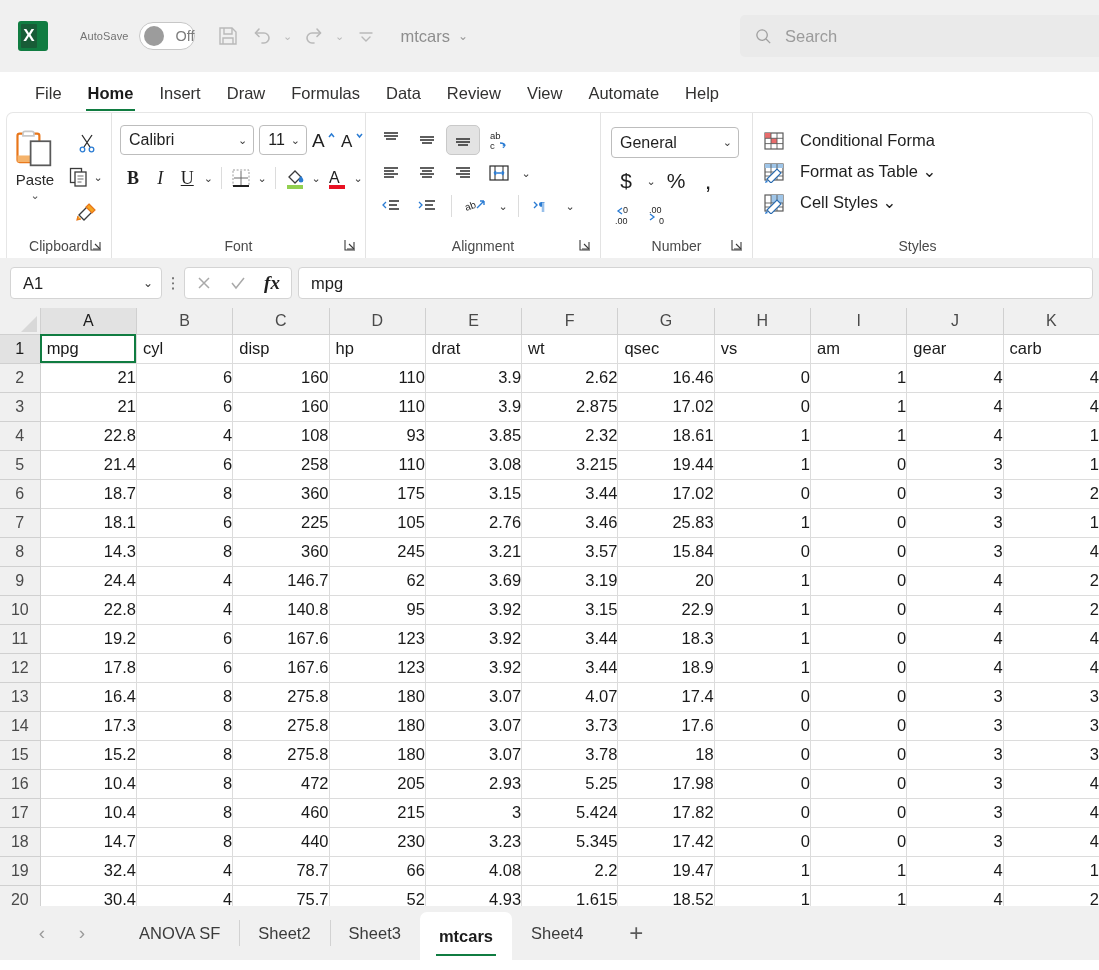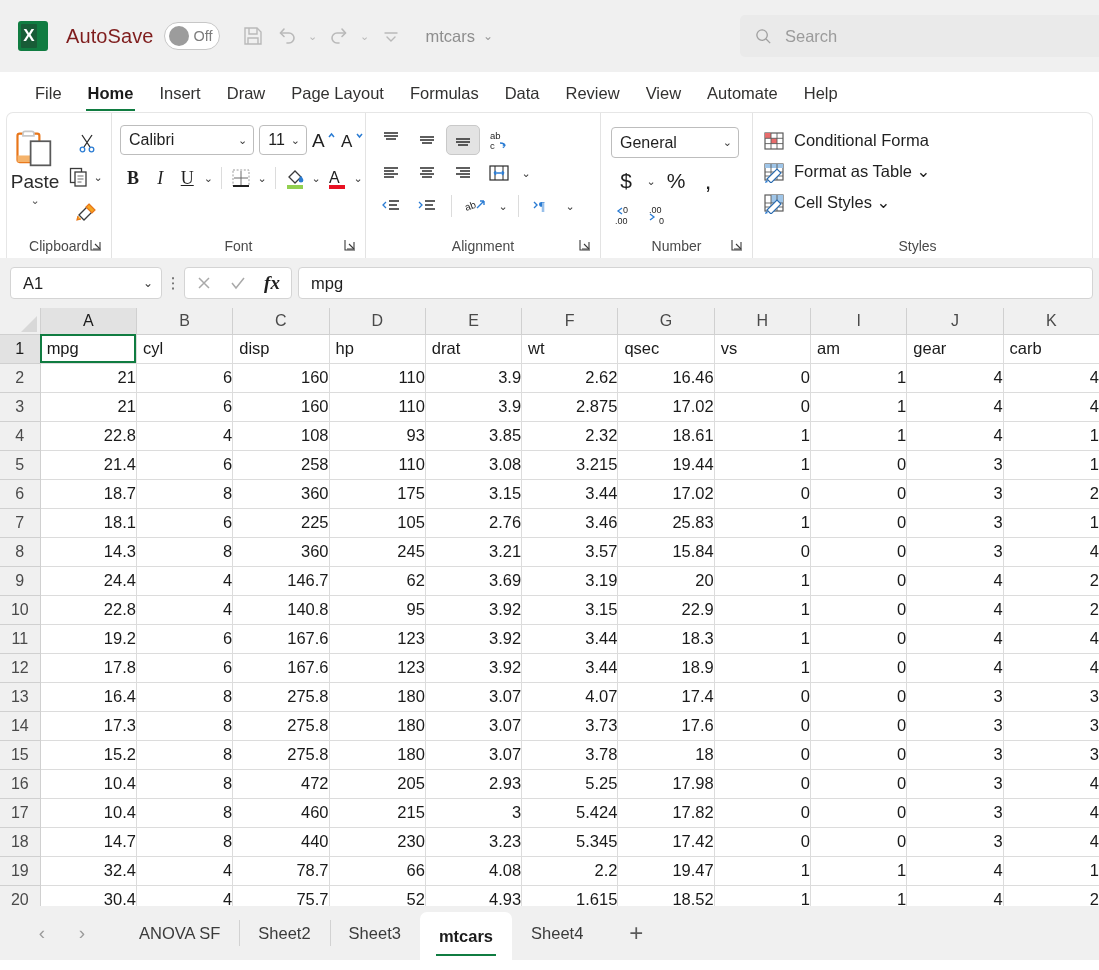--- a/index.html
+++ b/index.html
@@ -40,43 +40,43 @@
     position: relative;
     color: #fff;
     font-size: 17px;
     font-weight: bold;
     font-family: "Liberation Sans", sans-serif;
     line-height: 1;
     left: -4px;
     top: -1px;
   }
   .autosave-label {
-    margin-left: 18px;
-    color: #7f1d1d;
-    font-size: 20px;
+    margin-left: 32px;
+    color: #737373;
+    font-size: 11px;
     letter-spacing: 0.1px;
   }
   .toggle {
     margin-left: 10px;
     width: 56px; height: 28px;
     border: 1.5px solid #c7c7c7;
     border-radius: 14px;
     background: #fff;
     display: flex; align-items: center;
     padding: 0 4px;
     position: relative;
   }
   .toggle .knob {
     width: 20px; height: 20px;
     border-radius: 50%;
     background: #9c9c9c;
     flex: none;
   }
   .toggle .tlabel {
-    margin-left: 5px;
+    margin-left: 12px;
     color: #7c7c7c;
     font-size: 14.5px;
   }
   .qat {
     display: flex; align-items: center;
     margin-left: 16px;
     gap: 0px;
   }
   .qat-btn {
     width: 34px; height: 34px;
@@ -179,21 +179,21 @@
 
   
   .g-clipboard { width: 104px; }
   .clip-left {
     width: 56px;
     display: flex; flex-direction: column;
     align-items: center;
     padding-top: 8px;
   }
   .clip-paste-icon { width: 44px; height: 46px; }
-  .clip-paste-text { font-size: 19px; color: #2b2b2b; margin-top: -2px; }
+  .clip-paste-text { font-size: 15px; color: #2b2b2b; margin-top: -2px; }
   .clip-caret { font-size: 11px; color: #555; margin-top: 1px; }
   .clip-right {
     width: 48px;
     display: flex; flex-direction: column;
     align-items: center;
     padding-top: 10px;
     gap: 6px;
   }
   .clip-sb { display: flex; align-items: center; height: 28px; }
 
@@ -242,21 +242,21 @@
   .g-number { width: 152px; padding-left: 10px; }
   .num-row1 { padding-top: 8px; }
   .combo-numfmt { width: 128px; height: 31px; }
   .num-row2 { display: flex; align-items: center; padding-top: 8px; gap: 2px; }
   .num-row3 { display: flex; align-items: center; padding-top: 4px; gap: 4px; }
 
   
   .g-styles { width: 330px; padding-left: 10px; }
   .sty-item {
     display: flex; align-items: center;
-    gap: 9px;
+    gap: 15px;
     height: 31px;
     font-size: 16.5px;
     color: #1f1f1f;
     white-space: nowrap;
   }
   .sty-list { padding-top: 6px; }
 
   
   .formula-bar {
     height: 50px;
@@ -504,23 +504,20 @@
       <span>File</span>
     </div>
   <div class="rtab active">
       <span>Home</span>
     </div>
   <div class="rtab">
       <span>Insert</span>
     </div>
   <div class="rtab">
       <span>Draw</span>
-    </div>
-  <div class="rtab">
-      <span>Page Layout</span>
     </div>
   <div class="rtab">
       <span>Formulas</span>
     </div>
   <div class="rtab">
       <span>Data</span>
     </div>
   <div class="rtab">
       <span>Review</span>
     </div>

